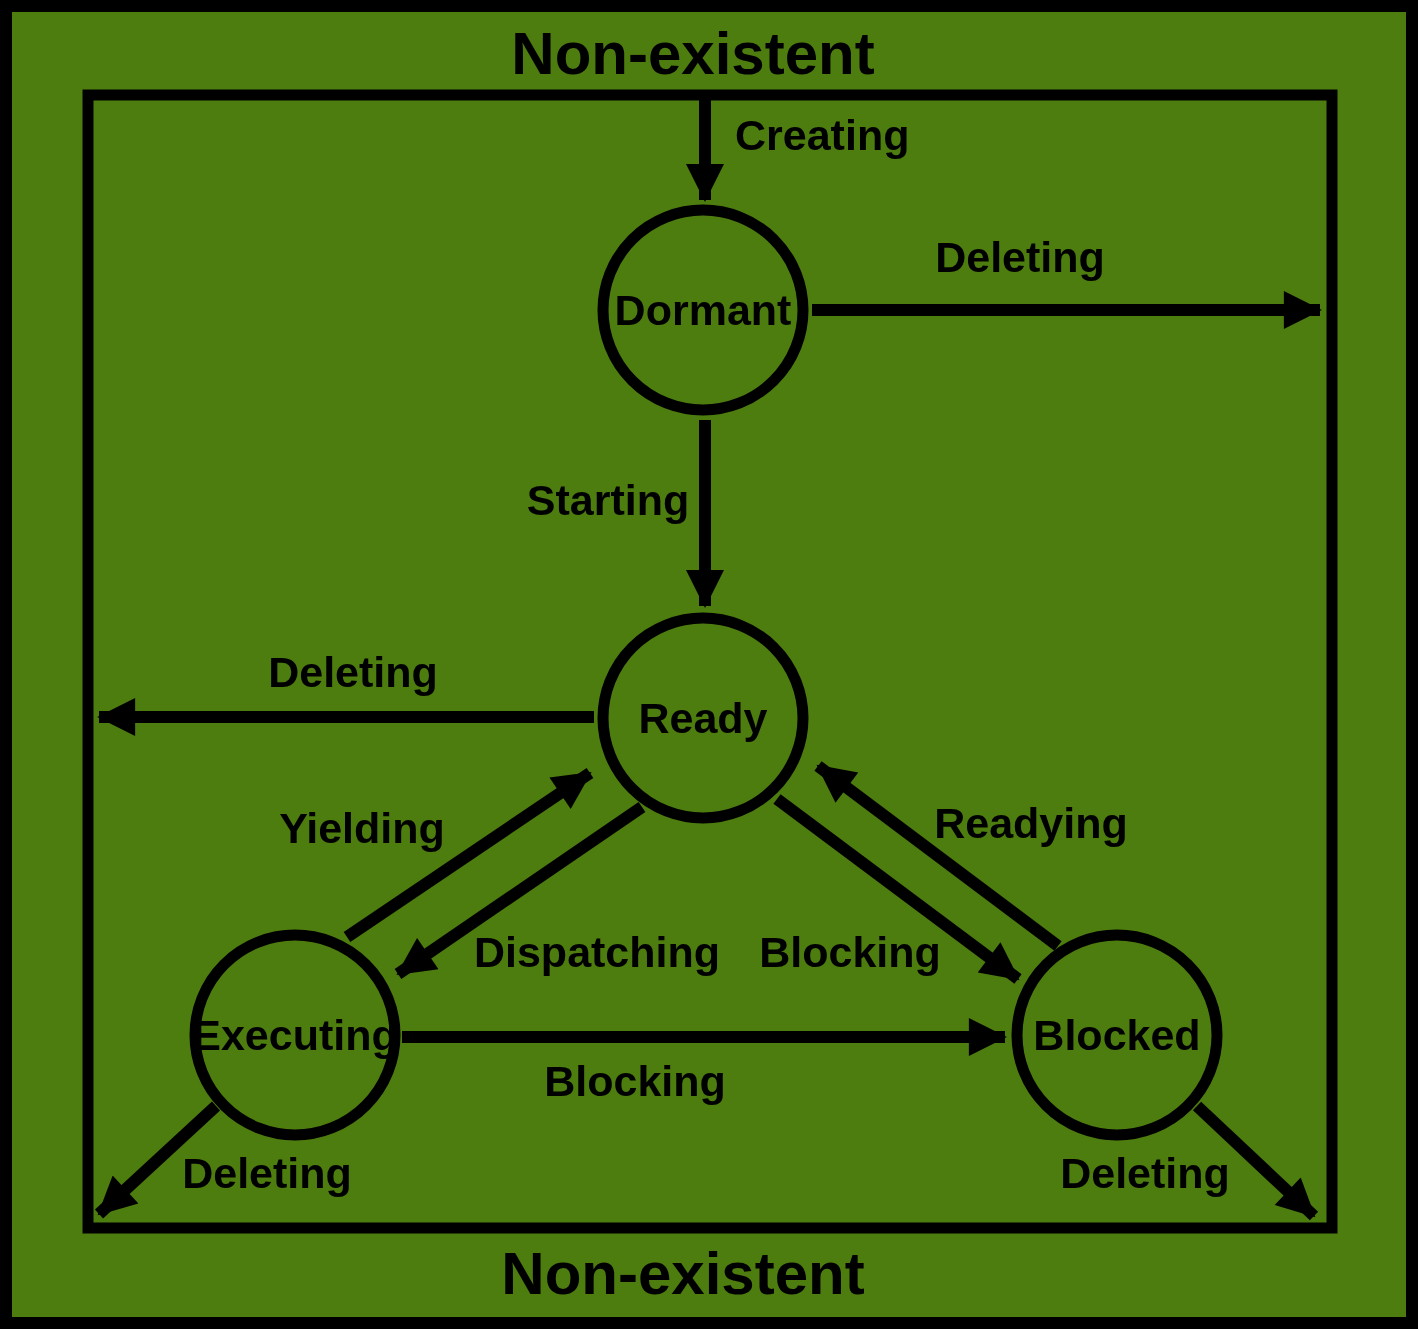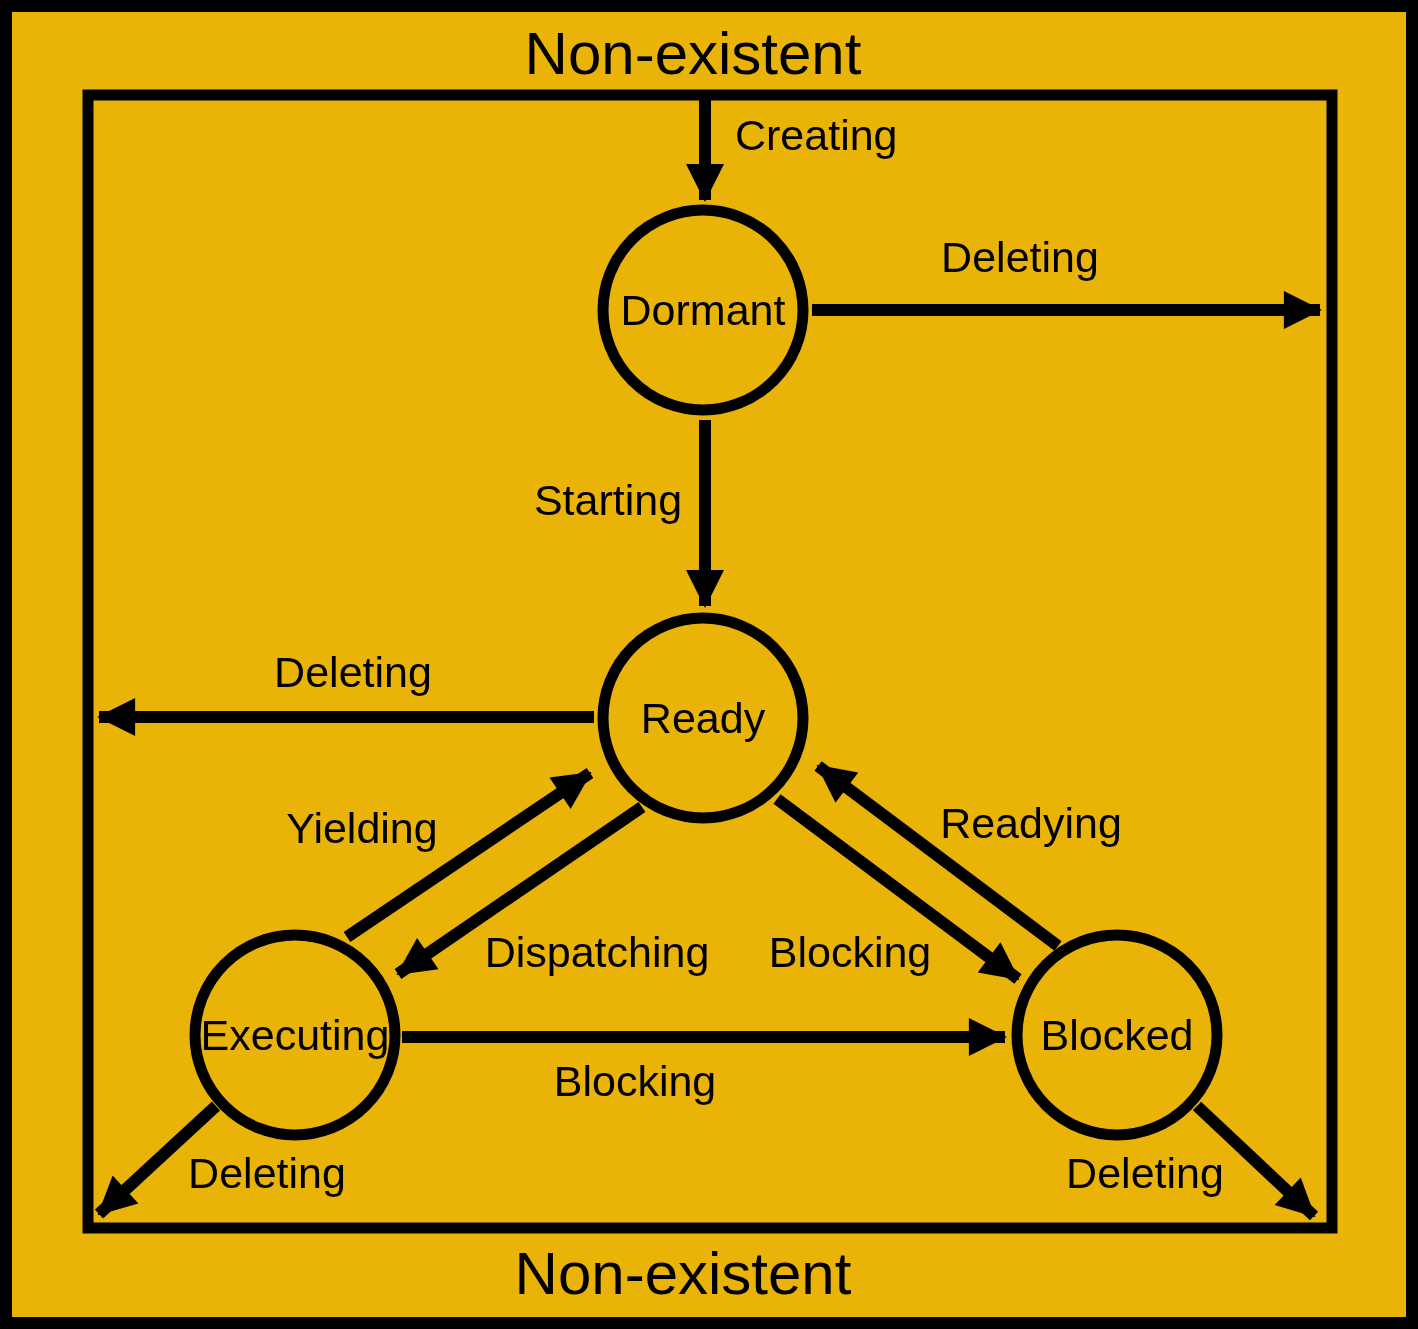--- a/index.html
+++ b/index.html
@@ -4,21 +4,22 @@
 <style>
   html, body {
     margin: 0;
     padding: 0;
     background: #ffffff;
   }
   .canvas {
     width: 1418px;
     height: 1329px;
     position: relative;
-    background: #eab308;
+    background: #4d7c0f;
+    font-weight: bold;
   }
   svg { display: block; }
   .shape {
     fill: none;
     stroke: #000000;
   }
   .edge {
     stroke: #000000;
     fill: none;
   }

